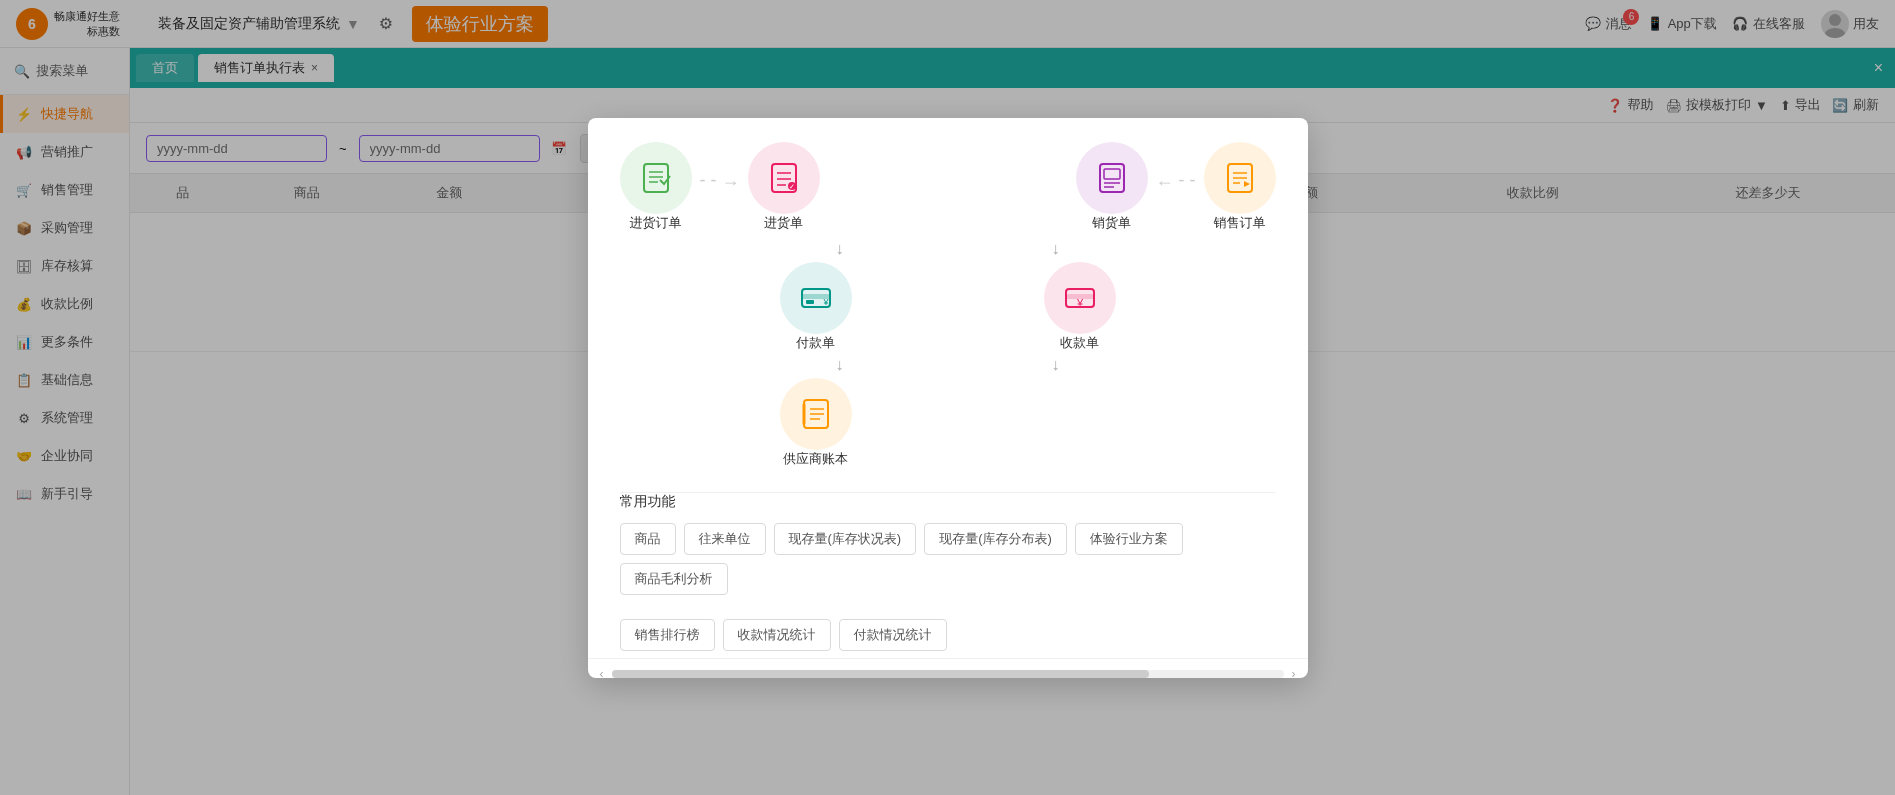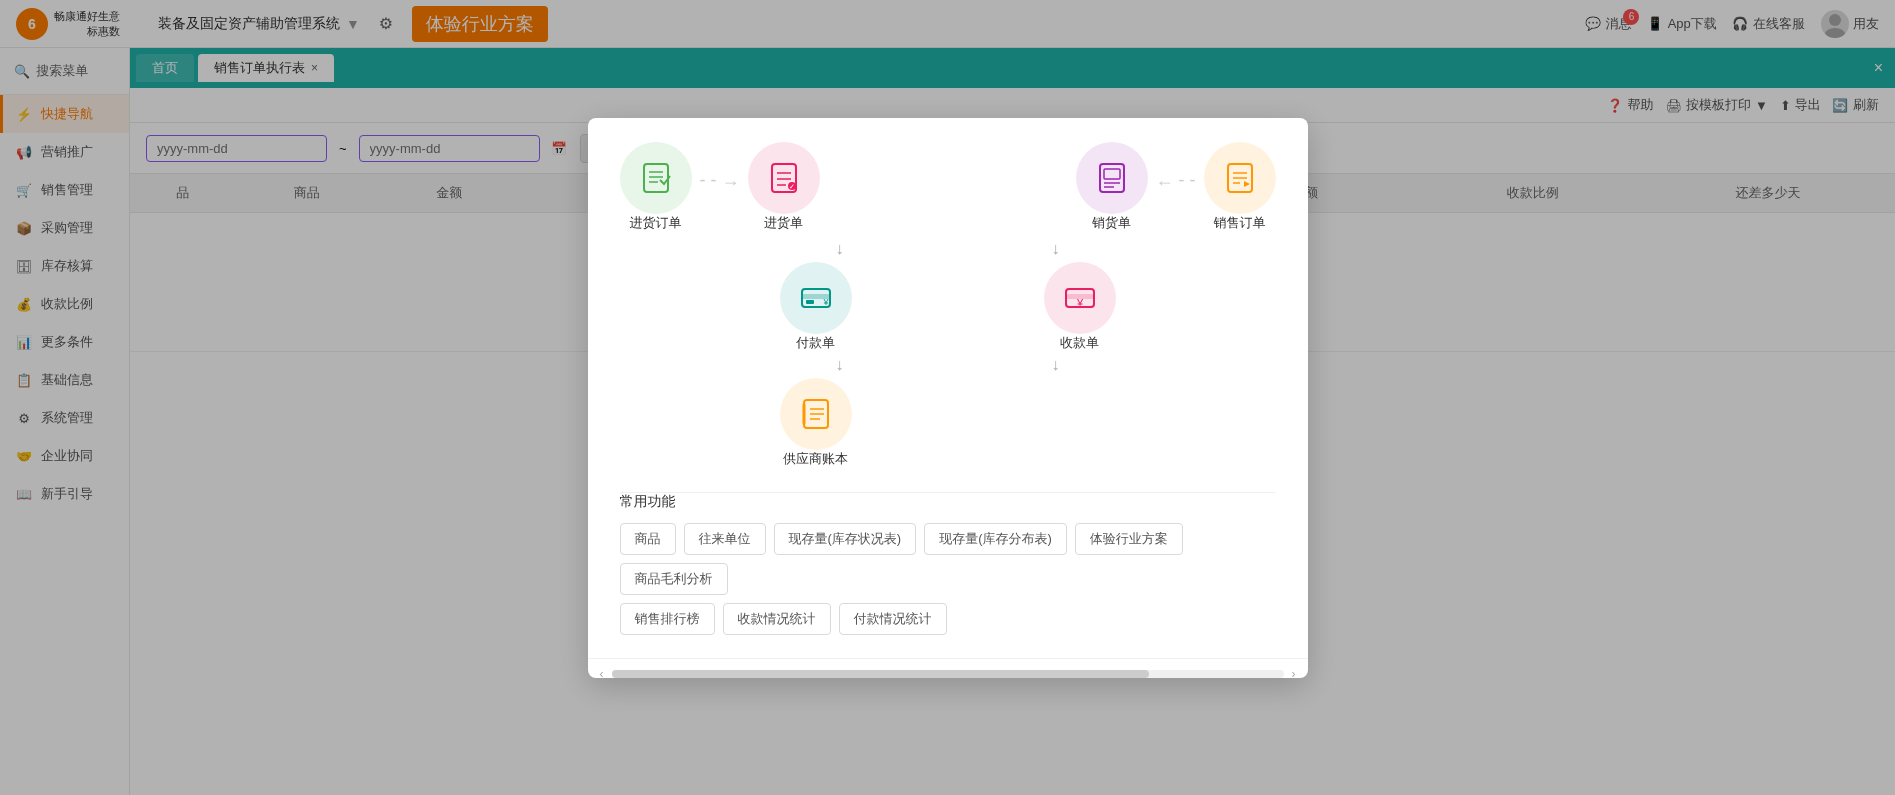--- a/index.html
+++ b/index.html
@@ -403,21 +403,21 @@
       <div class="common-section">
         <div class="common-title">常用功能</div>
         <div class="common-btns">
           <button class="common-btn">商品</button>
           <button class="common-btn">往来单位</button>
           <button class="common-btn">现存量(库存状况表)</button>
           <button class="common-btn">现存量(库存分布表)</button>
           <button class="common-btn">体验行业方案</button>
           <button class="common-btn">商品毛利分析</button>
         </div>
-        <div class="common-btns" style="margin-top:8px;">
+        <div class="common-btns" style="margin-top:24px;">
           <button class="common-btn">销售排行榜</button>
           <button class="common-btn">收款情况统计</button>
           <button class="common-btn">付款情况统计</button>
         </div>
       </div>
     </div>
 
     <div class="modal-scroll">
       <span style="color:#aaa;font-size:12px;">‹</span>
       <div class="modal-scroll-bar">

